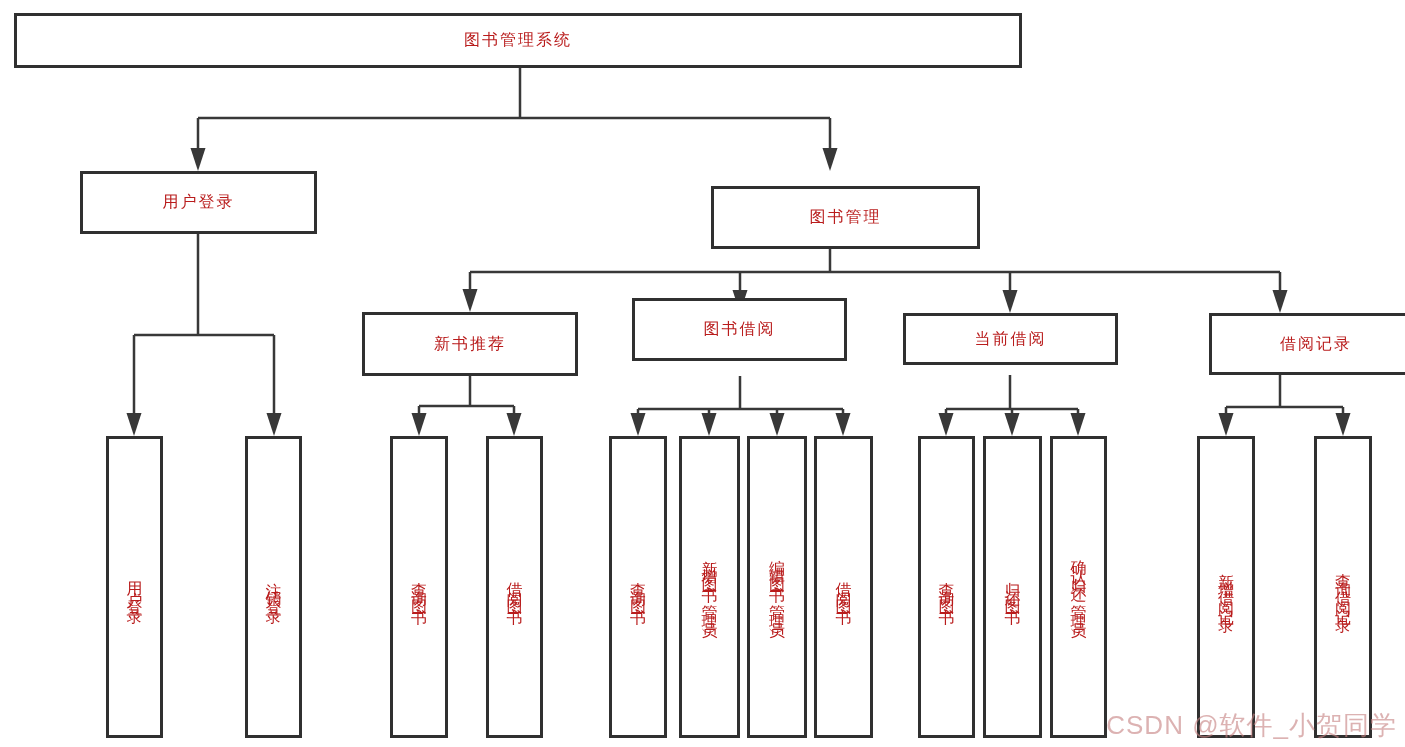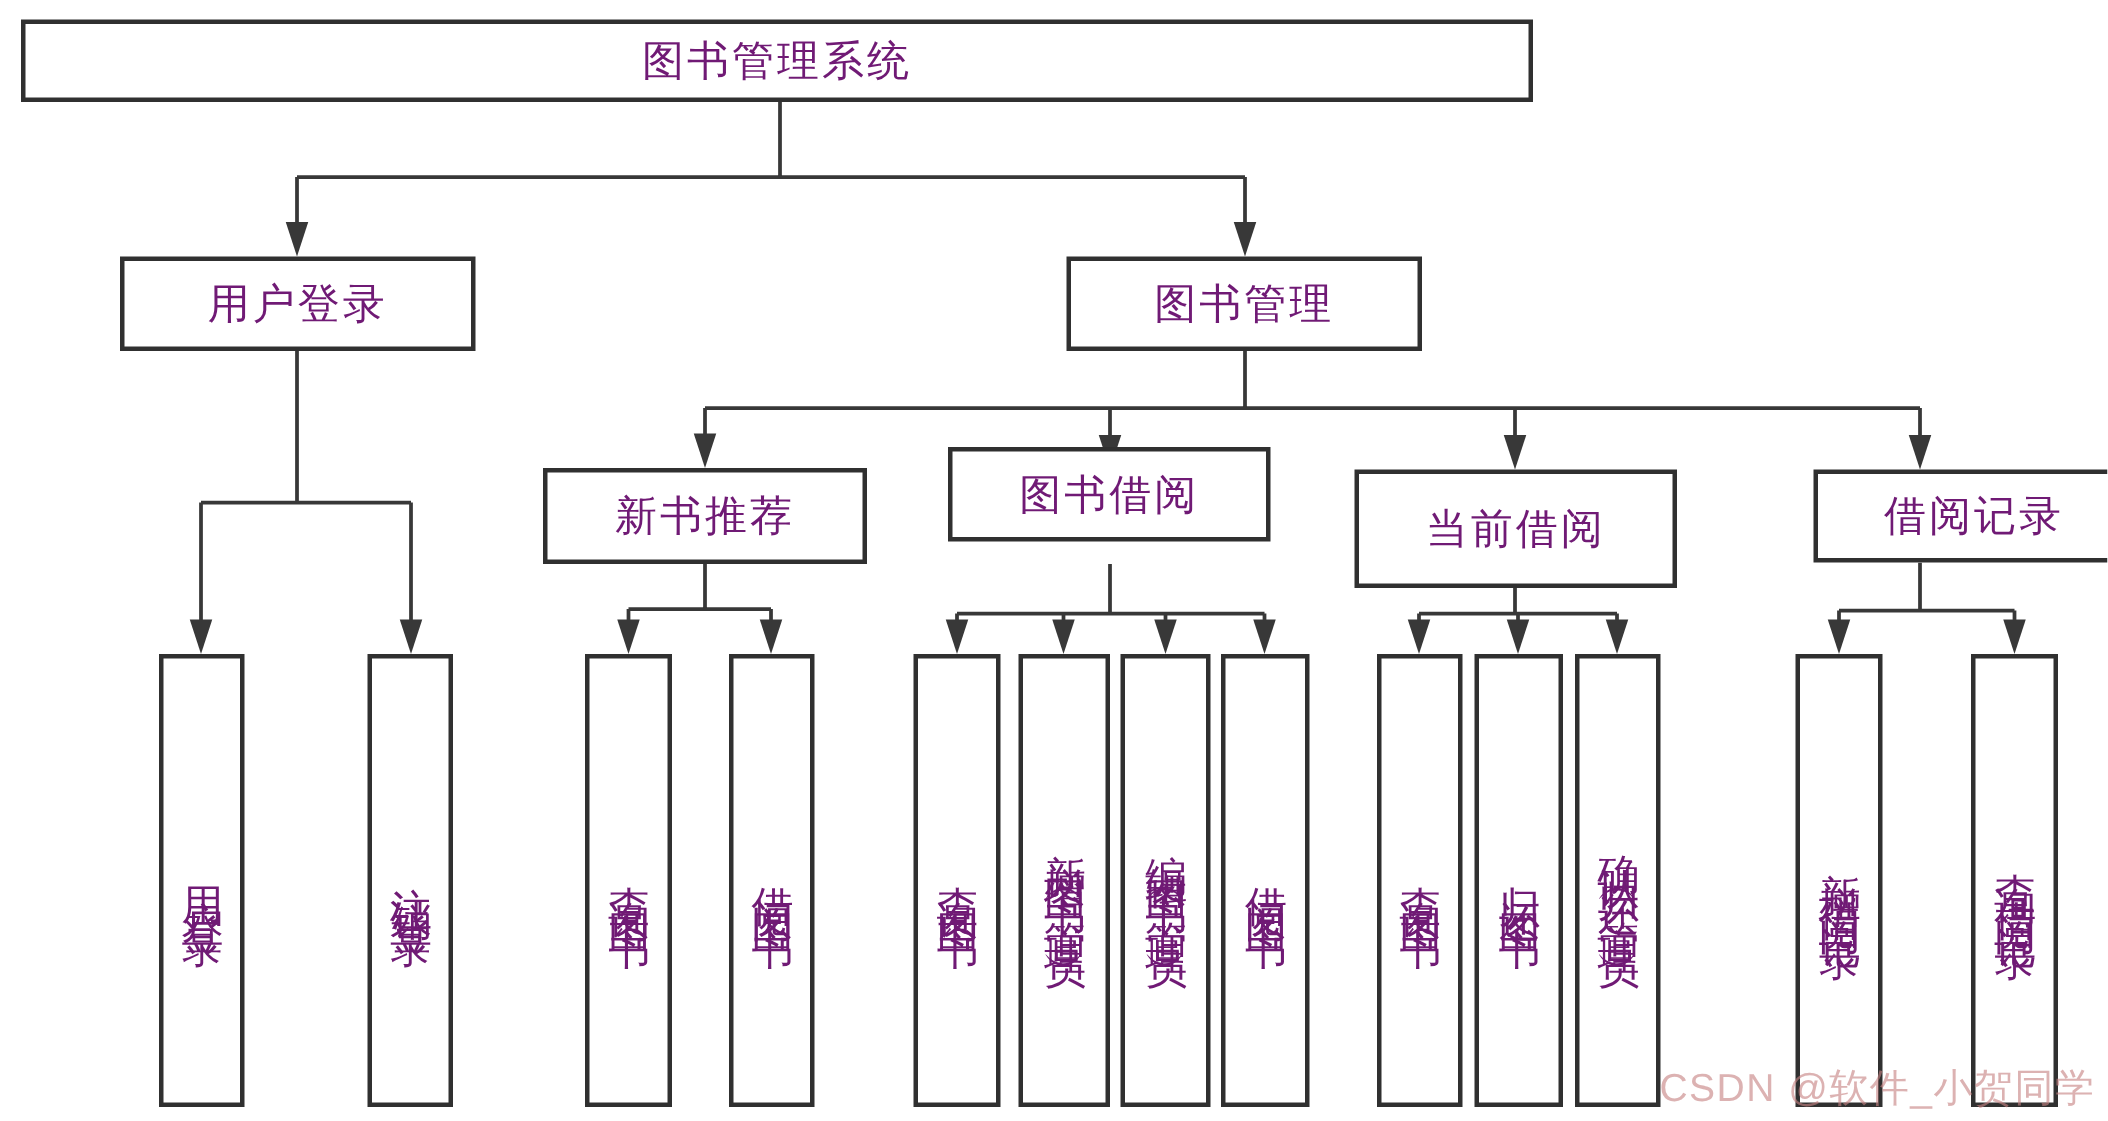--- a/index.html
+++ b/index.html
@@ -19,42 +19,42 @@
     position: absolute;
     left: 0;
     top: 0;
     z-index: 1;
   }
   .box {
     position: absolute;
     box-sizing: border-box;
     background: #ffffff;
     border: 3px solid #303030;
-    color: #701a75;
+    color: #b91c1c;
     display: flex;
     align-items: center;
     justify-content: center;
-    font-size: 28px;
+    font-size: 16px;
     letter-spacing: 2px;
     z-index: 2;
   }
   .box.leaf {
     writing-mode: vertical-rl;
     text-orientation: mixed;
     letter-spacing: 9px;
     line-height: 1;
     padding: 4px 0;
   }
   
   .n-root          { left: 14px;   top: 13px;  width: 1008px; height: 55px; }
   .n-user-login    { left: 80px;   top: 171px; width: 237px;  height: 63px; }
-  .n-book-mgmt     { left: 711px;  top: 171px; width: 237px;  height: 63px; }
+  .n-book-mgmt     { left: 711px;  top: 186px; width: 269px;  height: 63px; }
   .n-new-book      { left: 362px;  top: 312px; width: 216px;  height: 64px; }
   .n-book-borrow   { left: 632px;  top: 298px; width: 215px;  height: 63px; }
-  .n-current-borrow{ left: 903px;  top: 313px; width: 215px;  height: 79px; }
+  .n-current-borrow{ left: 903px;  top: 313px; width: 215px;  height: 52px; }
   .n-borrow-records{ left: 1173px; top: 313px; width: 214px;  height: 62px; margin-left: 36px; }
   
   .leaf { top: 436px; height: 302px; }
   .l-user-login     { left: 106px;  width: 57px; }
   .l-logout         { left: 245px;  width: 57px; }
   .l-query-rec      { left: 390px;  width: 58px; }
   .l-borrow-rec     { left: 486px;  width: 57px; }
   .l-query-bor      { left: 609px;  width: 58px; }
   .l-add-book       { left: 679px;  width: 61px; }
   .l-edit-book      { left: 747px;  width: 60px; }

